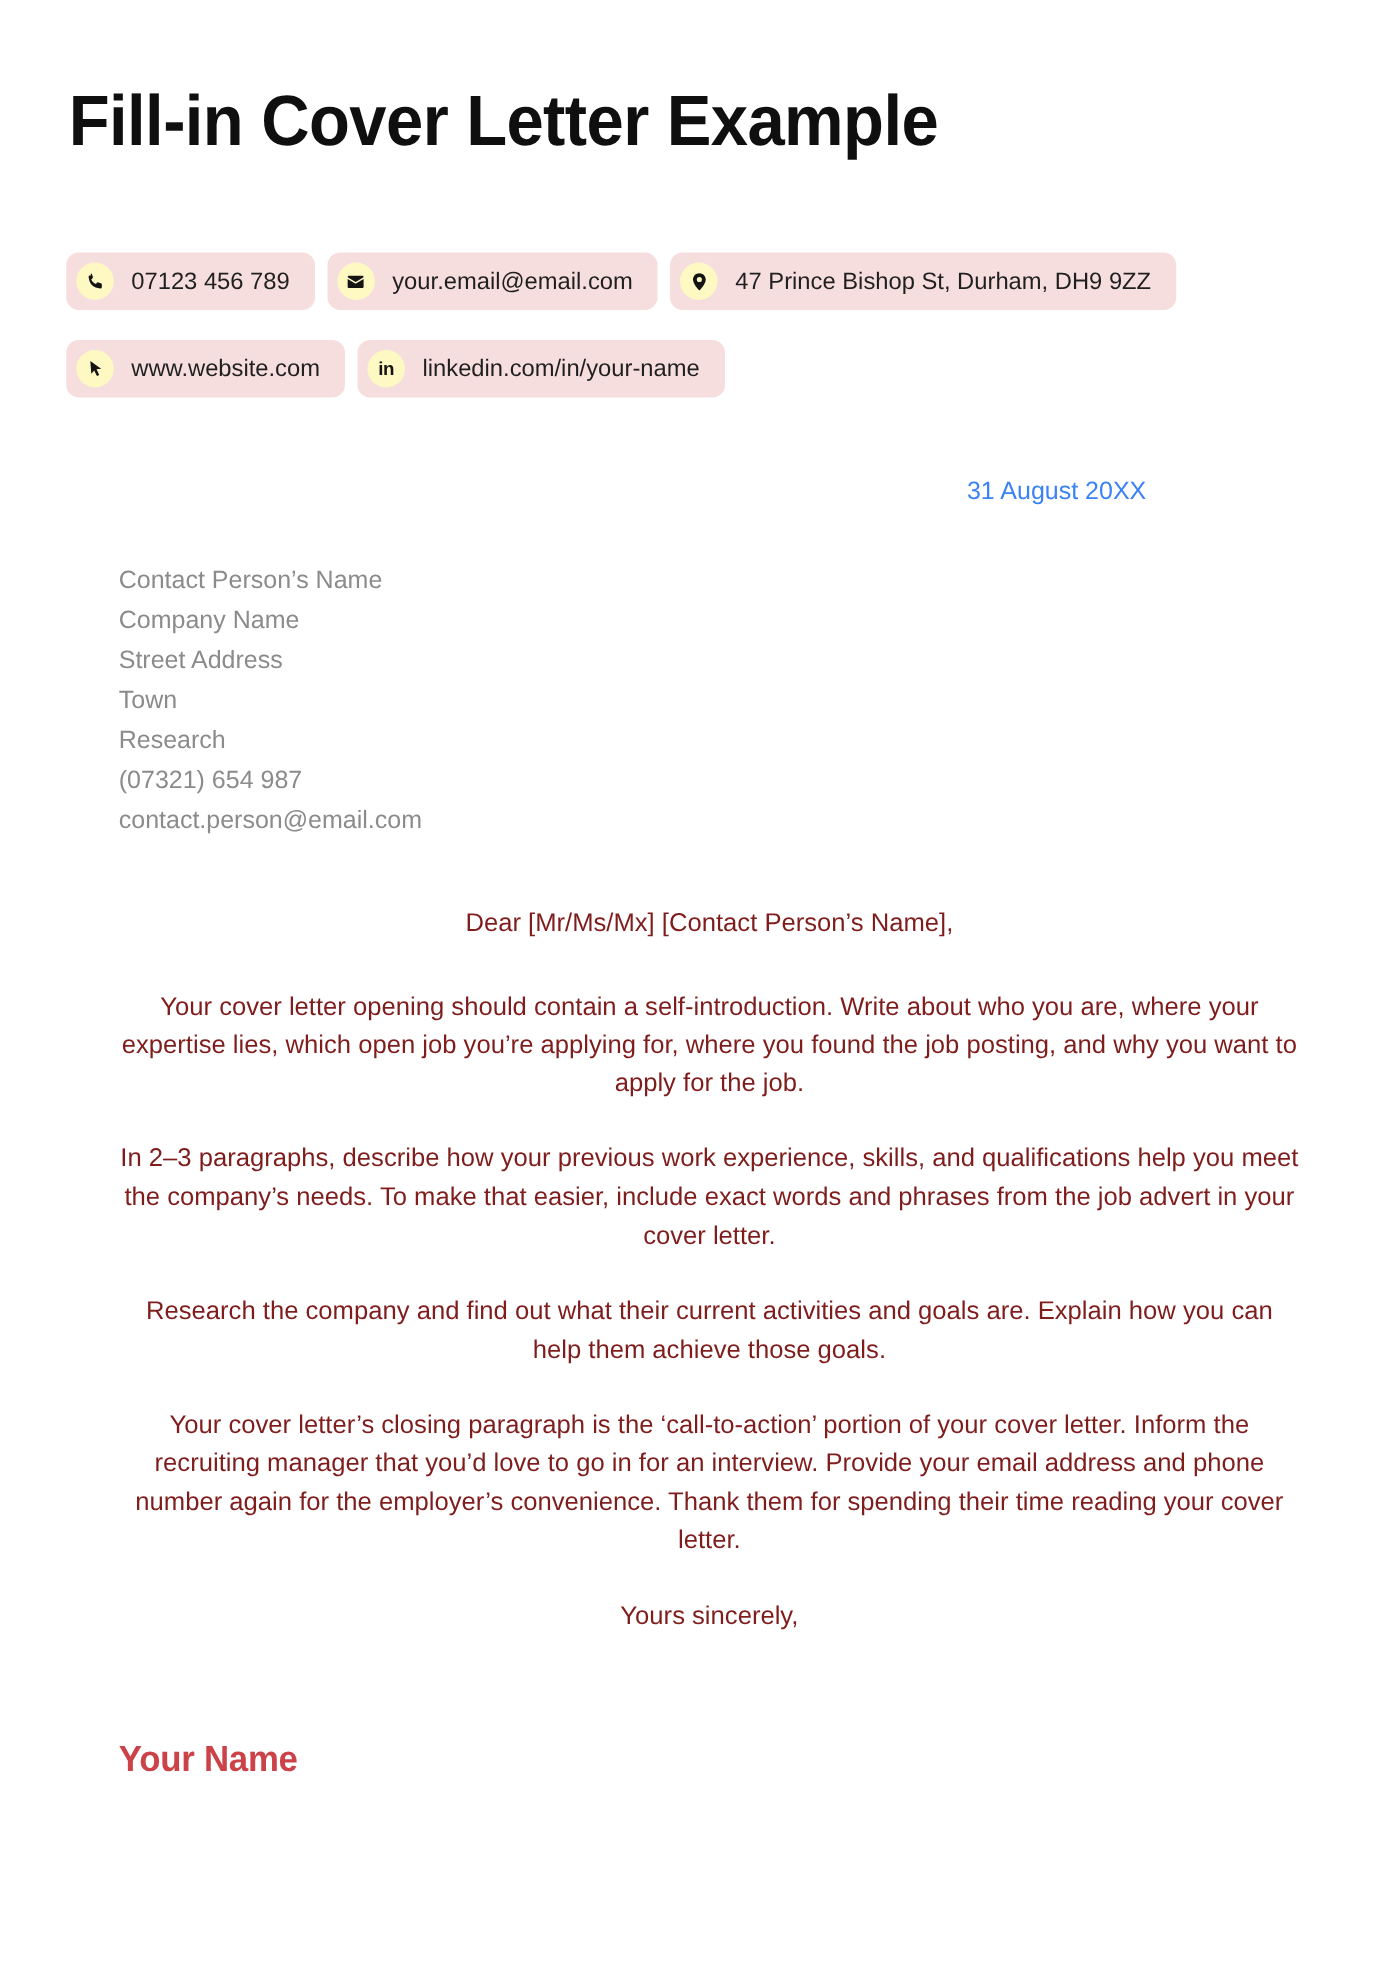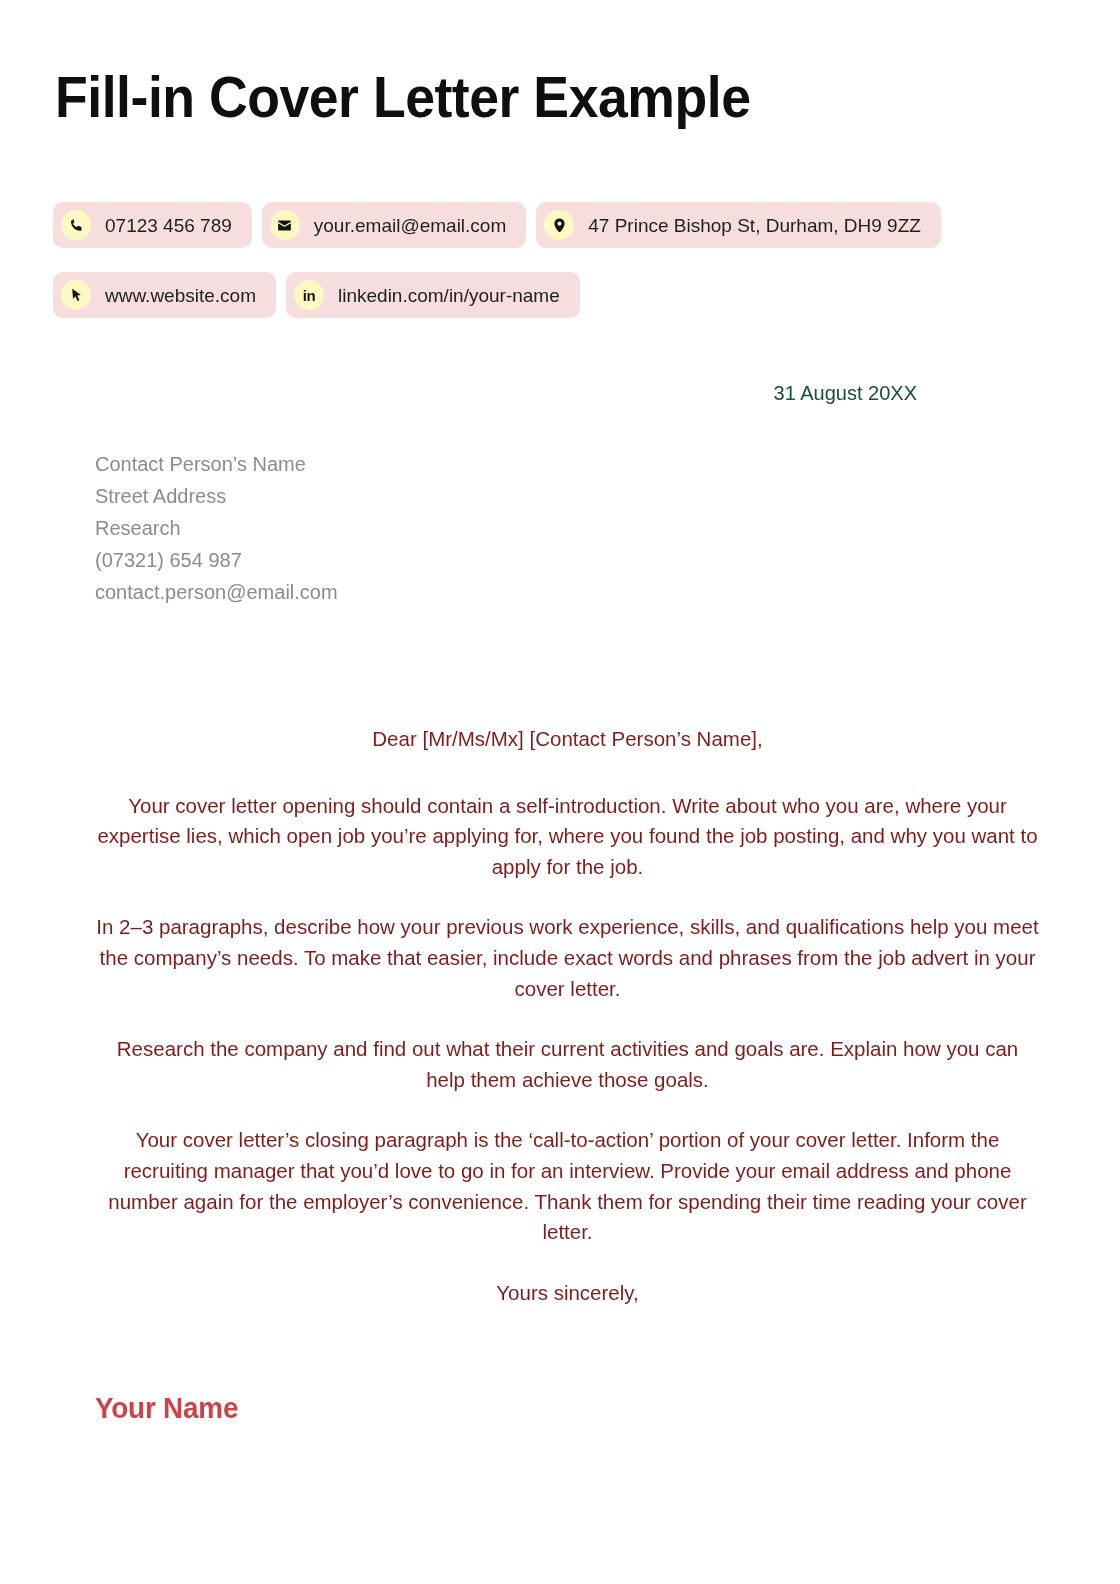--- a/index.html
+++ b/index.html
@@ -95,21 +95,21 @@
     line-height: 1;
     white-space: nowrap;
   }
 
   
   .letter-date {
     position: absolute;
     right: 85px;
     top: 382px;
     font-size: 20px;
-    color: #14532d;
+    color: #3b82f6;
     white-space: nowrap;
     text-align: center;
   }
 
   .recipient {
     position: absolute;
     left: 95px;
     top: 448px;
     font-size: 20px;
     line-height: 32px;
@@ -208,21 +208,23 @@
         <span class="chip-text">linkedin.com/in/your-name</span>
       </div>
 
     </div>
   </div>
 
   <div class="letter-date">31 August 20XX</div>
 
   <div class="recipient">
     <div>Contact Person’s Name</div>
+    <div>Company Name</div>
     <div>Street Address</div>
+    <div>Town</div>
     <div>Research</div>
     <div>(07321) 654 987</div>
     <div>contact.person@email.com</div>
   </div>
 
   <div class="letter-body">
     <p class="salutation">Dear [Mr/Ms/Mx] [Contact Person’s Name],</p>
     <p>Your cover letter opening should contain a self-introduction. Write about who you are, where your expertise lies, which open job you’re applying for, where you found the job posting, and why you want to apply for the job.</p>
     <p>In 2–3 paragraphs, describe how your previous work experience, skills, and qualifications help you meet the company’s needs. To make that easier, include exact words and phrases from the job advert in your cover letter.</p>
     <p>Research the company and find out what their current activities and goals are. Explain how you can help them achieve those goals.</p>

